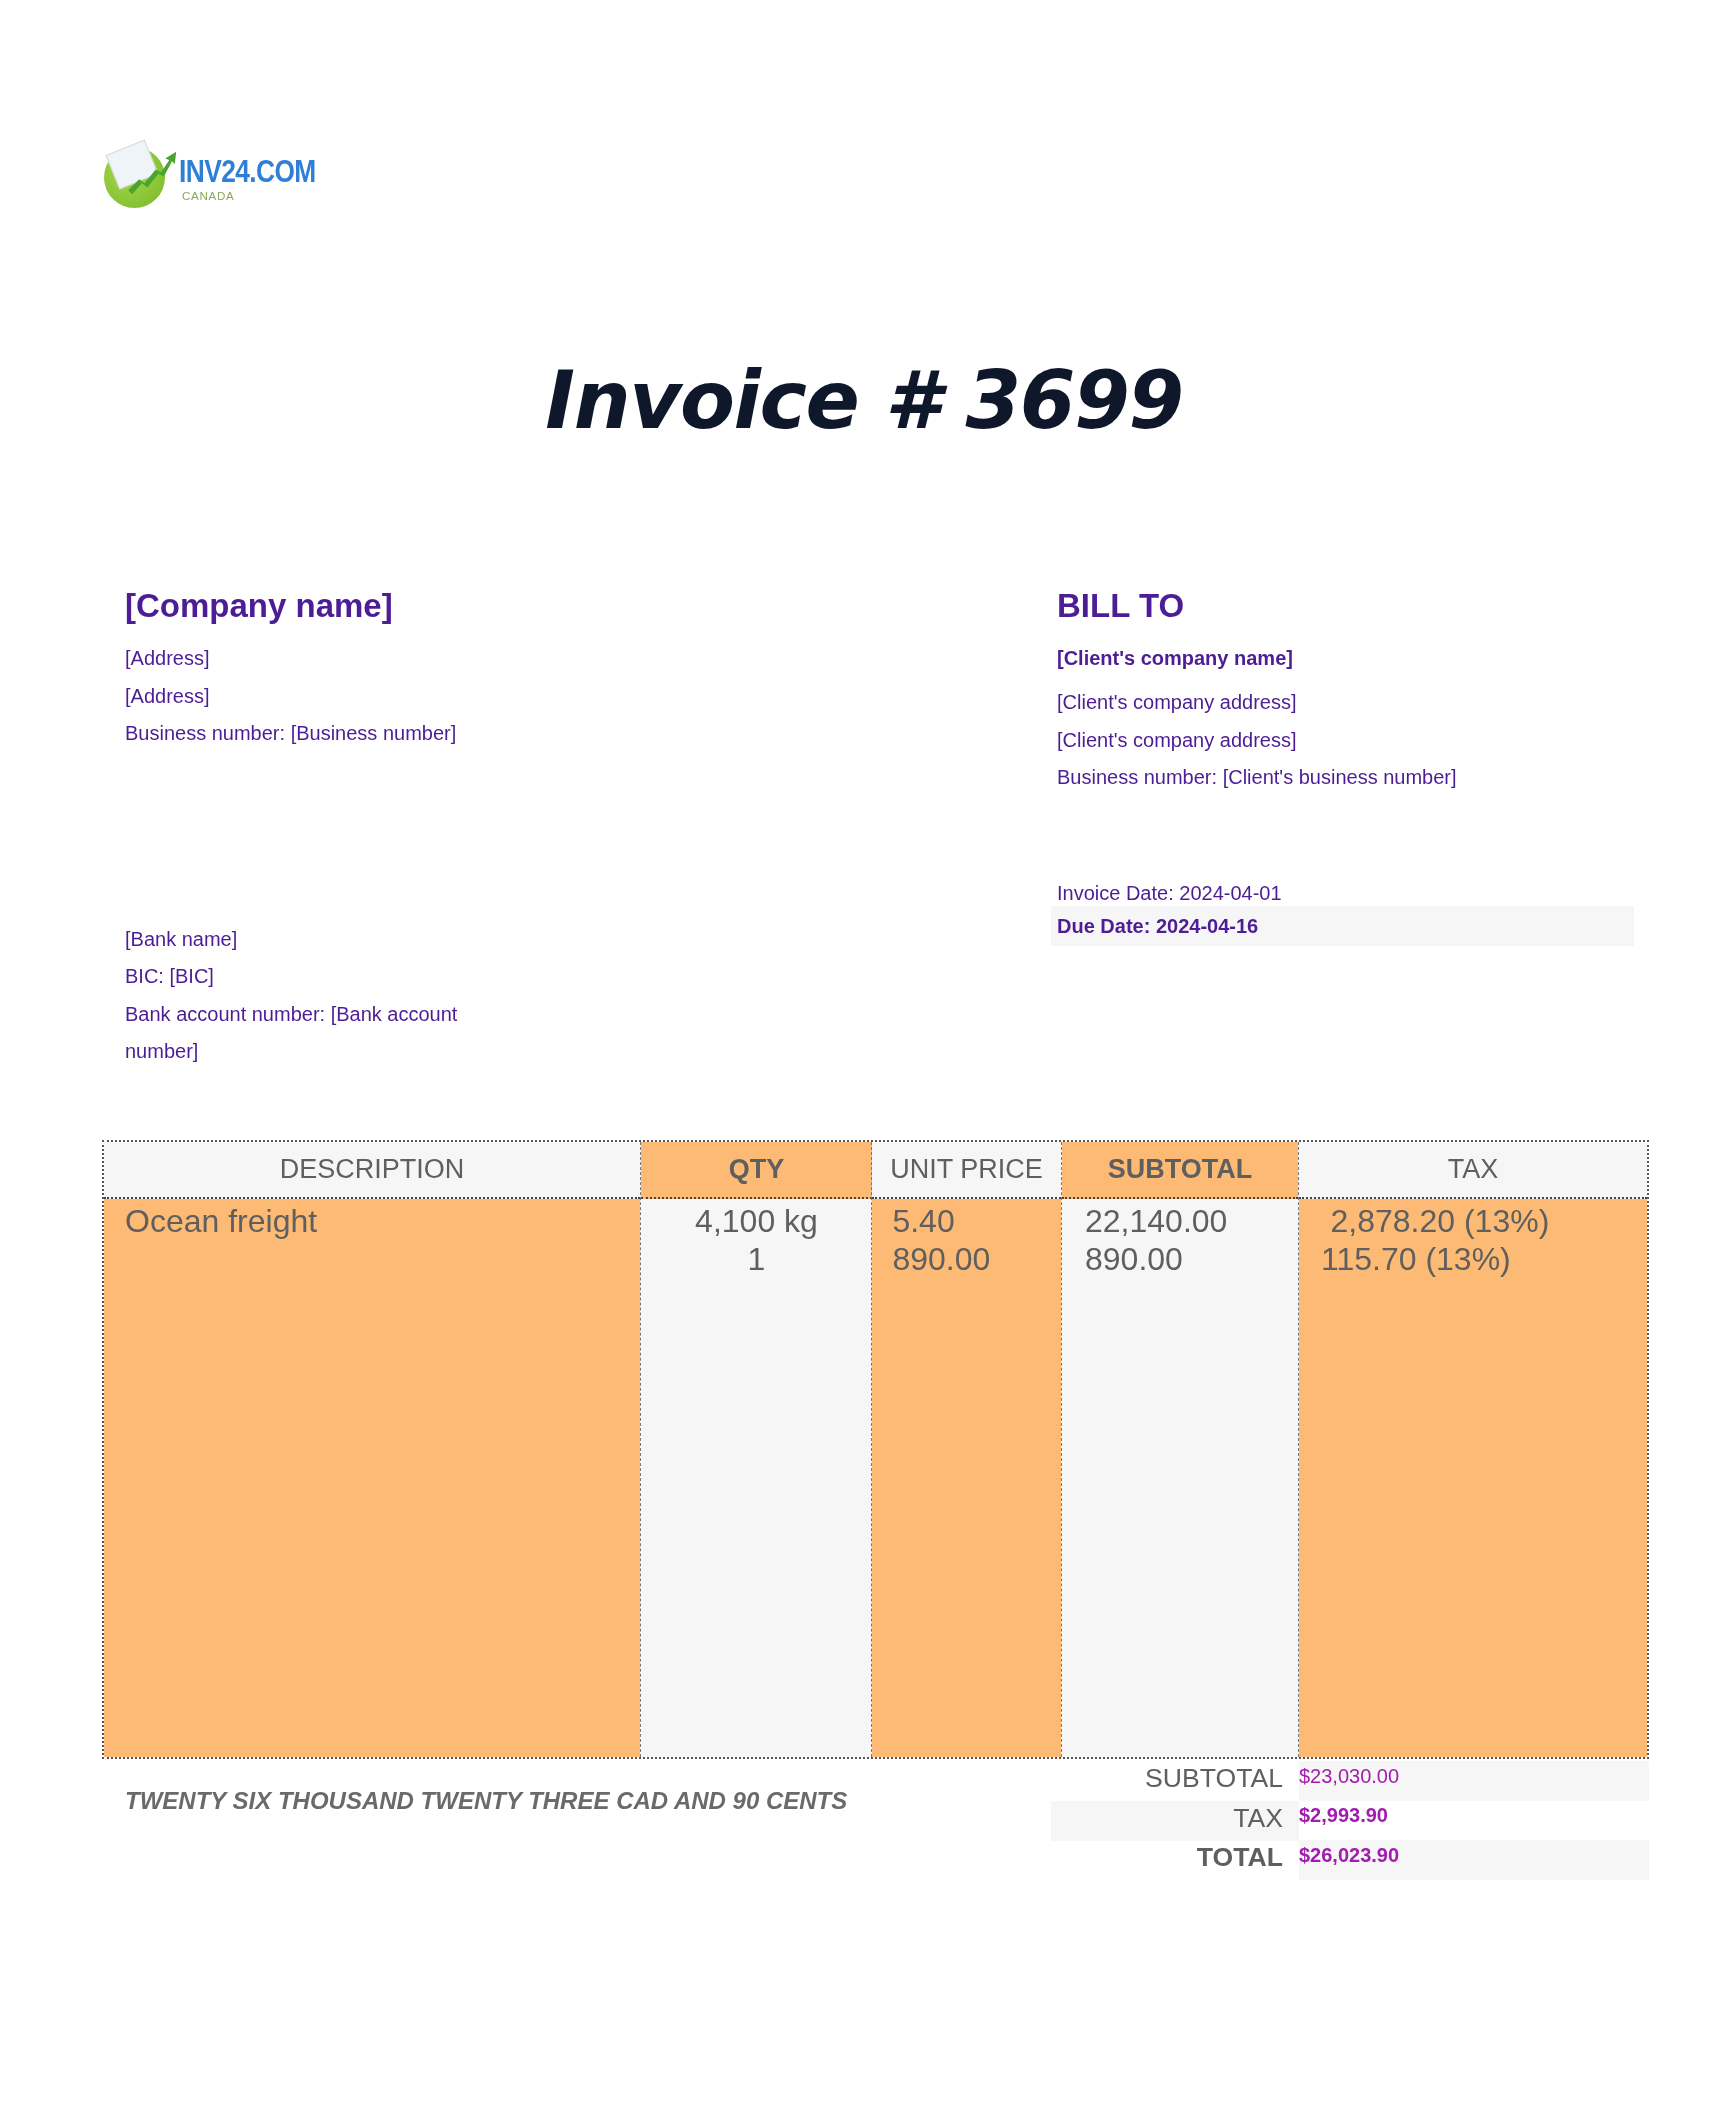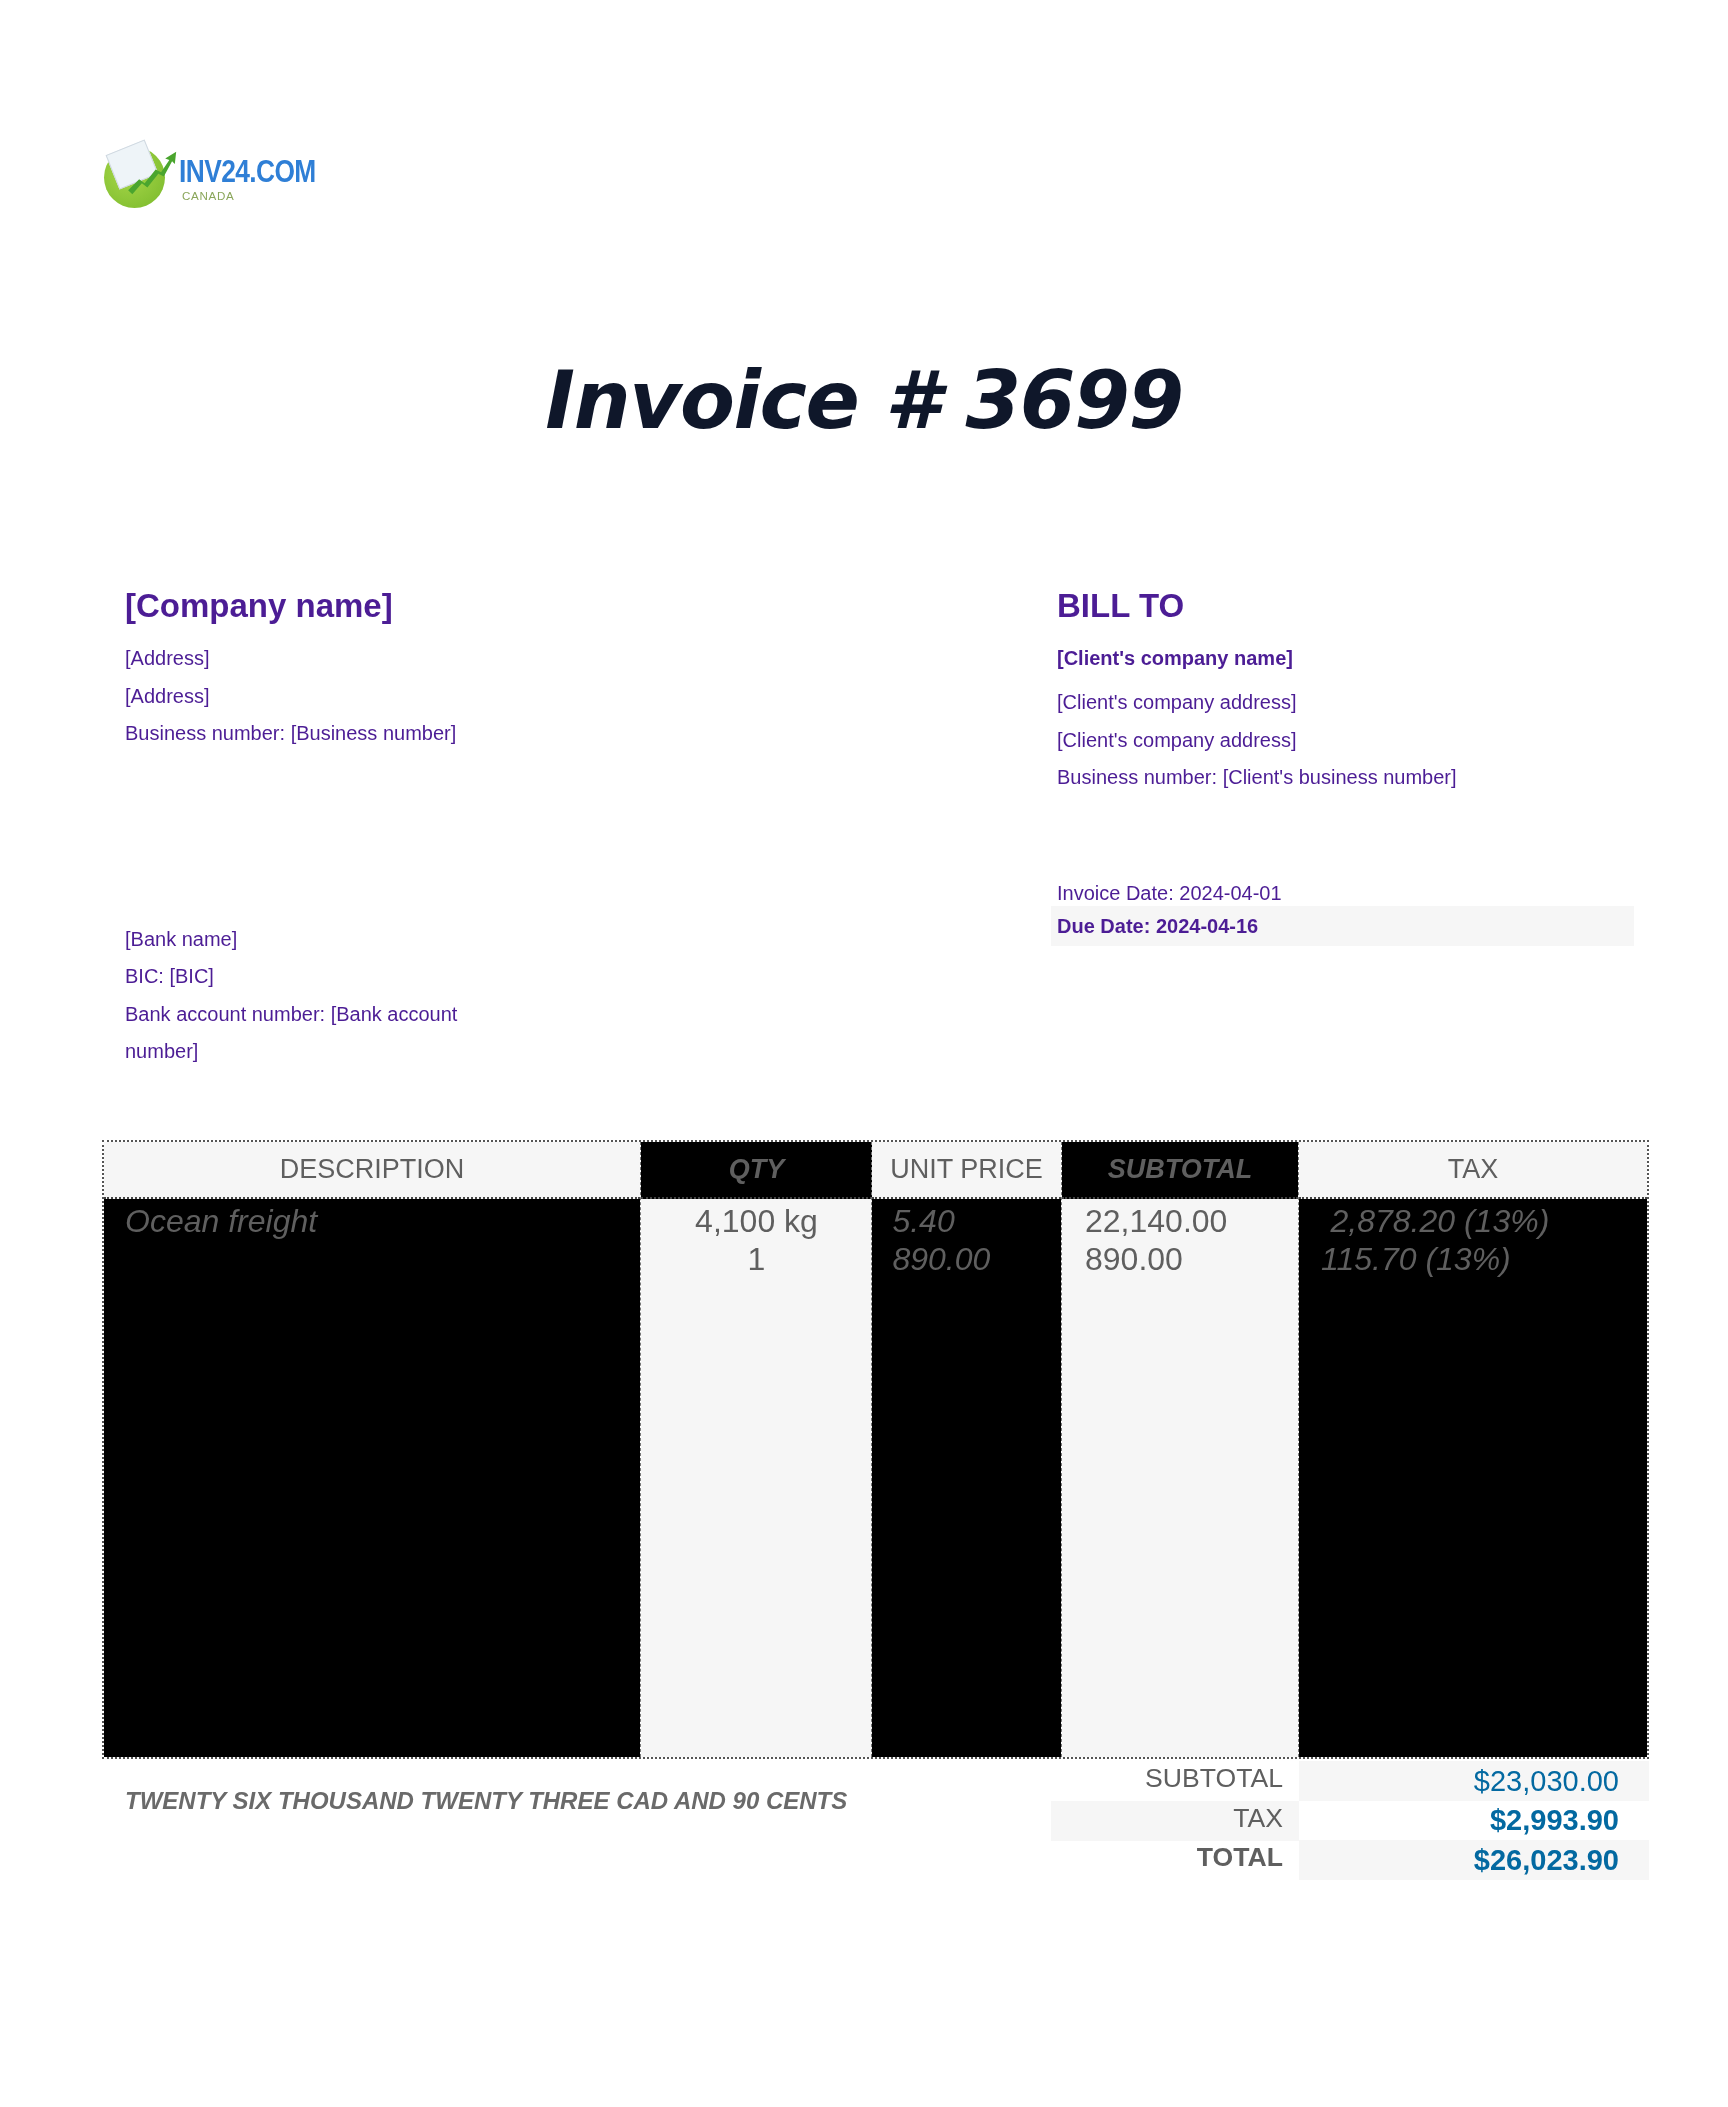--- a/index.html
+++ b/index.html
@@ -28,25 +28,25 @@
 
   
   #items { left: 102px; top: 1140px; width: 1547px; height: 619px; border: 2px dotted #555; box-sizing: border-box; }
   .col { position: absolute; top: 0; bottom: 0; box-sizing: border-box; }
   .col + .col { border-left: 1.4px dashed #777; }
   .hdr { position: absolute; top: 0; left: 0; right: 0; height: 55px; border-bottom: 2.7px dotted #444;
          display: flex; align-items: center; justify-content: center; font-size: 27px; font-family: "Liberation Sans", sans-serif; color: #5f5f5f; }
   .body-cell { position: absolute; top: 57px; left: 0; right: 0; bottom: 0; padding-top: 2.7px; }
   .row { font-size: 32px; line-height: 38px; font-family: "Liberation Sans", sans-serif; color: #5f5f5f; white-space: nowrap; }
   .gray { background: #f6f6f6; }
-  .white { background: #000000; font-style: italic; }
+  .white { background: #fdba74; }
 
   
   .tot-label { font-family: "Liberation Sans", sans-serif; font-size: 26.6px; color: #5f5f5f; text-align: right; }
-  .tot-val { font-family: "Liberation Sans", sans-serif; font-size: 29px; color: #0369a1; text-align: right; }
+  .tot-val { font-family: "Liberation Sans", sans-serif; font-size: 20px; color: #a21caf; text-align: left; }
 </style>
 </head>
 <body>
 
 <div id="logo" class="abs">
   <div class="circle"></div>
   <div class="paper"></div>
   <svg class="arrow" viewBox="0 0 80 70">
     <path d="M6 60 L22 44 L30 50 L46 30 L54 34 L66 16 L60 14 L76 4 L74 22 L70 18 L58 40 L50 36 L34 56 L26 50 L12 66 Z" fill="#4aa52e"></path>
   </svg>

